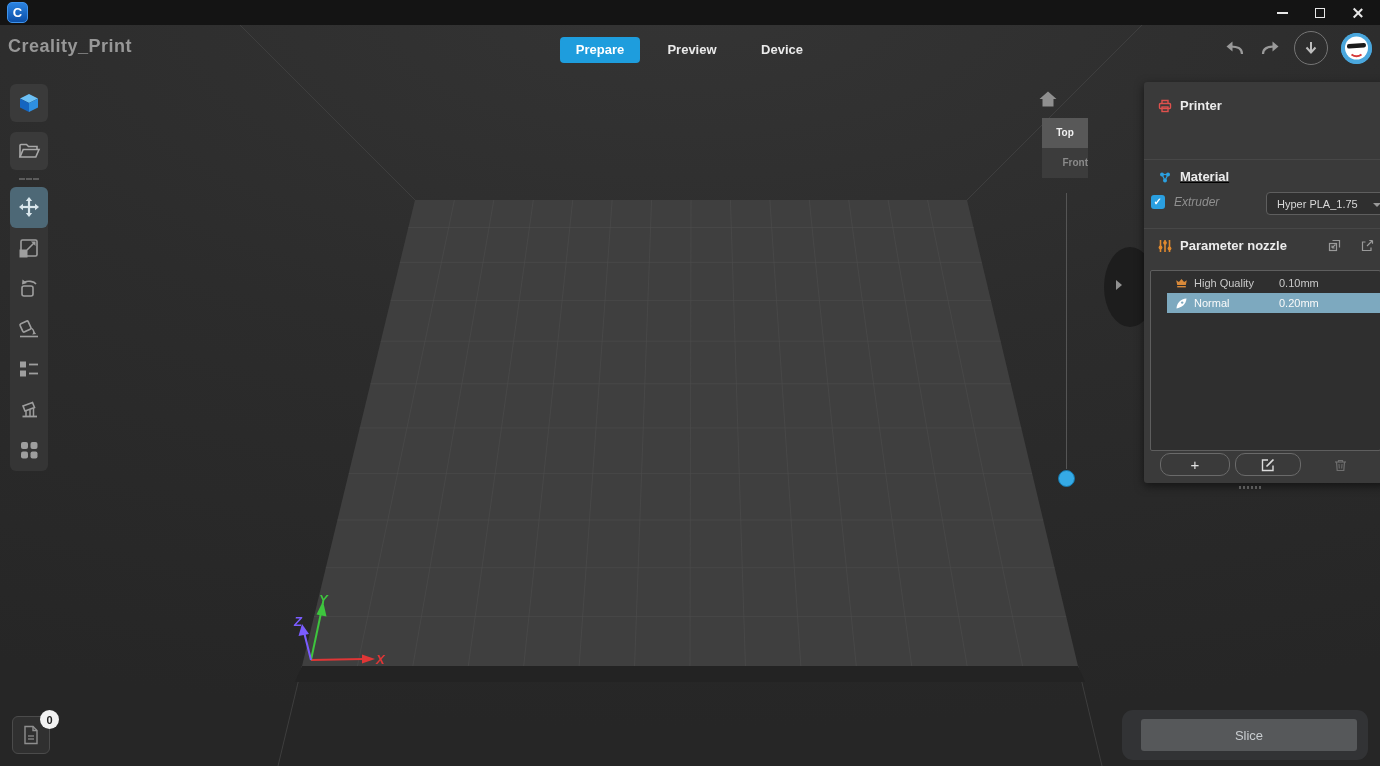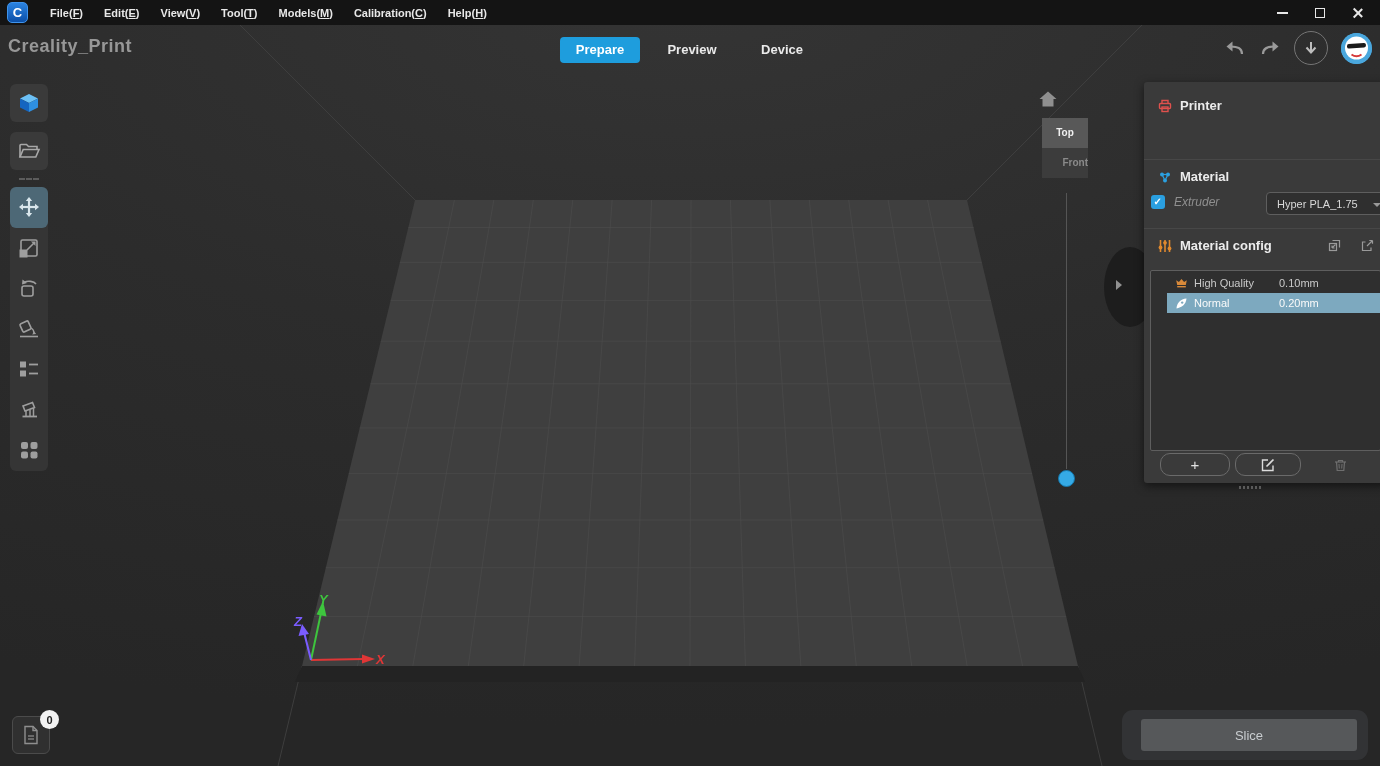--- a/index.html
+++ b/index.html
@@ -73,21 +73,21 @@
     background:#1d1d1d; z-index:4; cursor:pointer; }
   .collapse-arrow { position:absolute; left:1116px; top:280px; width:0; height:0; z-index:5;
     border-left:6px solid #909090; border-top:5px solid transparent; border-bottom:5px solid transparent; }
 
   
   .right-panel { position:absolute; left:1144px; top:82px; width:243px; height:401px; z-index:6;
     background:#3a3a3a; border-radius:3px; box-shadow:0 3px 10px rgba(0,0,0,.55); }
   .sec-header { position:absolute; display:flex; align-items:center; gap:8px; }
   .sec-header .sec-title { font-size:13px; font-weight:bold; color:#ececec; }
   .hdr-printer { left:14px; top:16px; }
-  .hdr-material { left:14px; top:87px; }
+  .hdr-material { left:14px; top:87px;text-decoration:underline; }
   .hdr-param { left:14px; top:156px; }
   .select { position:absolute; height:24px; border:1px solid #5e5e5e; border-radius:4px; background:#2f2f2f;
     color:#d8d8d8; font-size:11px; display:flex; align-items:center; padding-left:10px; cursor:pointer; }
   .select .caret { position:absolute; right:8px; top:10px; width:0; height:0;
     border-left:4px solid transparent; border-right:4px solid transparent; border-top:4px solid #999; }
   .sel-printer { left:13px; top:40px; width:217px; }
   .sel-material { left:122px; top:110px; width:124px; height:23px; }
   .panel-divider { position:absolute; left:0; width:243px; height:1px; background:#474747; }
   .div1 { top:77px; } .div2 { top:146px; }
   .extruder-row { position:absolute; left:7px; top:113px; display:flex; align-items:center; gap:9px; }
@@ -171,29 +171,20 @@
       <polygon points="316.5,614.5 323,601 326.5,616.5" fill="#3ec53e"></polygon>
       <text x="319" y="604" fill="#3ec53e" font-size="13" font-weight="bold" font-style="italic">Y</text>
       <line x1="311" y1="660" x2="304" y2="632" stroke="#7a5cff" stroke-width="2"></line>
       <polygon points="298.5,636 302,624 309,634" fill="#7a5cff"></polygon>
       <text x="294" y="626" fill="#7a5cff" font-size="13" font-weight="bold" font-style="italic">Z</text>
     </g>
   </svg>
 
   <div class="titlebar">
     <div class="logo">C</div>
-    <div class="menu">
-      <span class="menu-item">File(<u>F</u>)</span>
-      <span class="menu-item">Edit(<u>E</u>)</span>
-      <span class="menu-item">View(<u>V</u>)</span>
-      <span class="menu-item">Tool(<u>T</u>)</span>
-      <span class="menu-item">Models(<u>M</u>)</span>
-      <span class="menu-item">Calibration(<u>C</u>)</span>
-      <span class="menu-item">Help(<u>H</u>)</span>
-    </div>
     <div class="win-controls">
       <div class="win-btn">
           <span class="ic-min"></span>
         </div>
       <div class="win-btn">
           <span class="ic-max"></span>
         </div>
       <div class="win-btn">
           <span class="ic-close"></span>
         </div>
@@ -366,21 +357,21 @@
 
     <div class="sec-header hdr-param">
       <svg width="14" height="14" viewBox="0 0 14 14">
         <line x1="2.5" y1="1" x2="2.5" y2="13" stroke="#e0892e" stroke-width="1.6"></line>
         <line x1="7" y1="1" x2="7" y2="13" stroke="#e0892e" stroke-width="1.6"></line>
         <line x1="11.5" y1="1" x2="11.5" y2="13" stroke="#e0892e" stroke-width="1.6"></line>
         <circle cx="2.5" cy="8.5" r="1.9" fill="#e0892e"></circle>
           <circle cx="7" cy="3.8" r="1.9" fill="#e0892e"></circle>
         <circle cx="11.5" cy="9.5" r="1.9" fill="#e0892e"></circle>
       </svg>
-      <span class="sec-title">Material config</span>
+      <span class="sec-title">Parameter nozzle</span>
     </div>
     <div class="param-actions">
       <svg width="13" height="13" viewBox="0 0 13 13">
         <path d="M4.5 1.5 H11.5 V8.5" fill="none" stroke="#9a9a9a" stroke-width="1.2"></path>
         <rect x="1.5" y="4.5" width="7" height="7" fill="none" stroke="#9a9a9a" stroke-width="1.2"></rect>
         <path d="M7.5 5.5 L4 9 M4 9 h2.6 M4 9 v-2.6" fill="none" stroke="#9a9a9a" stroke-width="1.1"></path>
       </svg>
       <svg width="13" height="13" viewBox="0 0 13 13">
         <path d="M4.5 3 H1.5 V11.5 H10 V8.5" fill="none" stroke="#9a9a9a" stroke-width="1.2"></path>
         <path d="M6 7 L11.5 1.5 M11.5 1.5 h-3.2 M11.5 1.5 v3.2" fill="none" stroke="#9a9a9a" stroke-width="1.2"></path>

